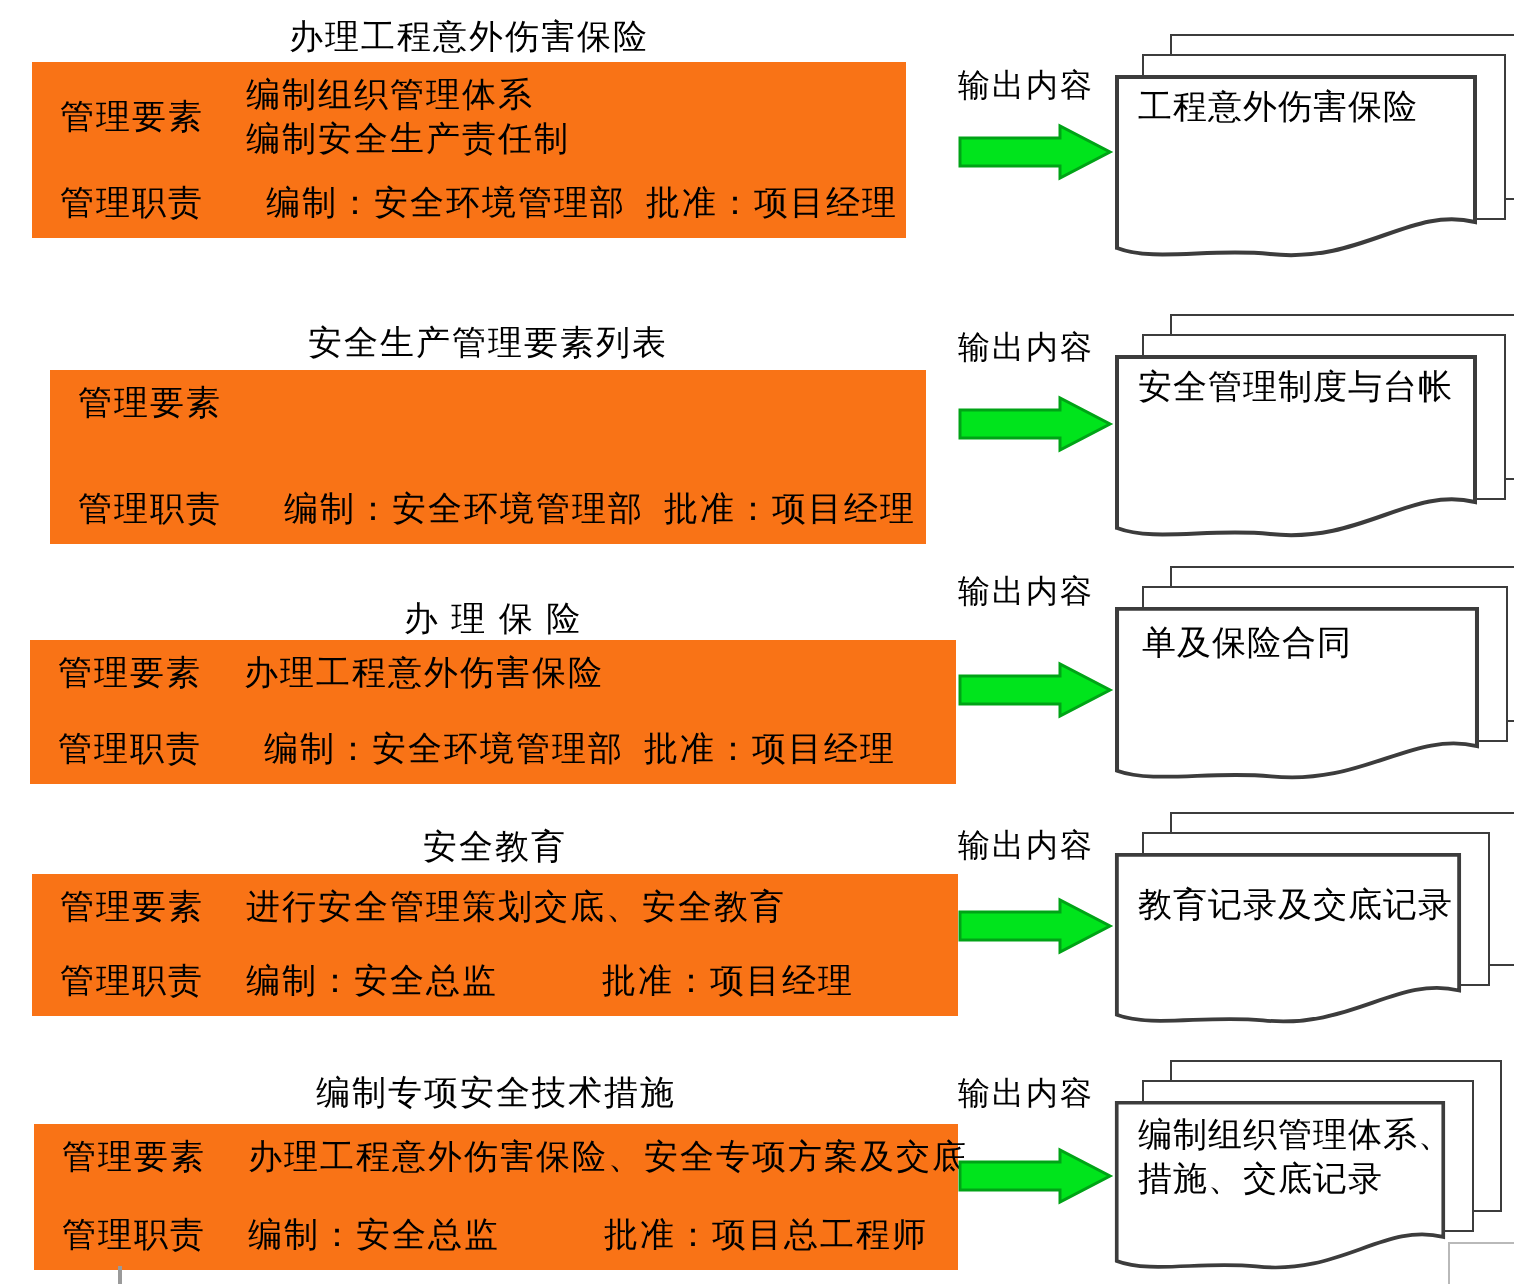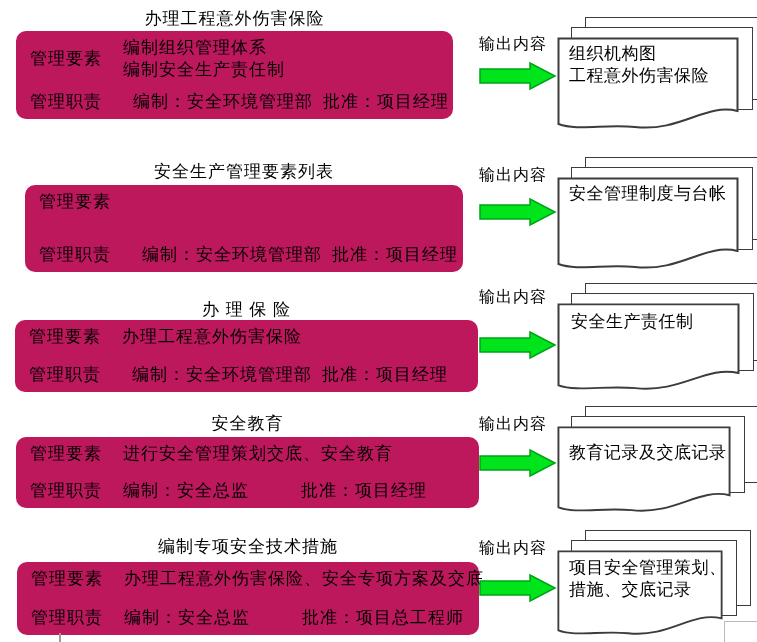--- a/index.html
+++ b/index.html
@@ -1,20 +1,20 @@
 <!DOCTYPE html>
 <html><head>
 <meta charset="utf-8">
 <style>
   html,body{margin:0;padding:0;background:#fff;}
   #canvas{position:relative;width:757px;height:642px;overflow:hidden;background:#fff;
           font-family:"Liberation Sans","DejaVu Sans",sans-serif;color:#000;}
   .sec-title{position:absolute;font-size:17px;line-height:21px;text-align:center;letter-spacing:1px;white-space:nowrap;}
-  .pinkbox{position:absolute;background:#be185d;box-sizing:border-box;
-           padding:6px 0 6px 14px;display:flex;flex-direction:column;justify-content:space-between;border-radius:10px;}
+  .pinkbox{position:absolute;background:#f97316;box-sizing:border-box;
+           padding:6px 0 6px 14px;display:flex;flex-direction:column;justify-content:space-between;}
   .row{display:flex;align-items:center;font-size:17px;line-height:22px;letter-spacing:1px;white-space:nowrap;}
   .rowlabel{width:93px;flex:0 0 93px;}
   .rowcontent .cline{font-size:17px;line-height:22px;letter-spacing:1px;}
   .duty-edit{display:inline-block;}
   .duty-w200{width:200px;flex:0 0 200px;text-align:center;}
   .duty-w178{width:178px;flex:0 0 178px;}
   .outlabel{position:absolute;font-size:16px;line-height:16px;letter-spacing:1px;white-space:nowrap;}
   .arrow{position:absolute;}
   .arrow polygon{fill:#00E41C;stroke:#00A316;stroke-width:1.5;}
   .docstack{position:absolute;}
@@ -50,21 +50,20 @@
     <svg class="arrow" style="left:479px;top:61px" width="78" height="30" viewBox="0 0 78 30">
         <polygon points="1,8 51,8 51,2 76,15 51,28 51,22 1,22"></polygon>
       </svg>
     <div class="docstack" style="left:557px;top:17px">
       <div class="page back" style="left:28px;top:0;width:182px;height:83px"></div>
       <div class="page back" style="left:14px;top:10px;width:182px;height:83px"></div>
       <svg class="frontpage" style="left:0;top:20px" width="182" height="93" viewBox="0 0 182 93" preserveAspectRatio="none">
           <path d="M1.5,1.5 H180.5 V74 C148,66 124,95 78,90 C48,87 20,94 1.5,87 Z"></path>
         </svg>
       <div class="doctext" style="left:12px;top:26px;width:168px">
-        <div>组织机构图</div>
         <div>工程意外伤害保险</div>
       </div>
     </div>
   </div>
 
   <div>
     <div class="sec-title" style="left:25px;top:161px;width:438px">安全生产管理要素列表</div>
     <div class="pinkbox" style="left:25px;top:185px;width:438px;height:87px">
       <div class="row">
         <div class="rowlabel">管理要素</div>
@@ -114,21 +113,21 @@
     <svg class="arrow" style="left:479px;top:330px" width="78" height="30" viewBox="0 0 78 30">
         <polygon points="1,8 51,8 51,2 76,15 51,28 51,22 1,22"></polygon>
       </svg>
     <div class="docstack" style="left:557px;top:283px">
       <div class="page back" style="left:28px;top:0;width:183px;height:78px"></div>
       <div class="page back" style="left:14px;top:10px;width:183px;height:78px"></div>
       <svg class="frontpage" style="left:0;top:20px" width="183" height="88" viewBox="0 0 182 93" preserveAspectRatio="none">
           <path d="M1.5,1.5 H180.5 V74 C148,66 124,95 78,90 C48,87 20,94 1.5,87 Z"></path>
         </svg>
       <div class="doctext" style="left:14px;top:28px;width:168px">
-        <div>安全生产责任制</div>
+        <div>单及保险合同</div>
         <div></div>
       </div>
     </div>
   </div>
 
   <div>
     <div class="sec-title" style="left:16px;top:413px;width:463px">安全教育</div>
     <div class="pinkbox" style="left:16px;top:437px;width:463px;height:71px">
       <div class="row">
         <div class="rowlabel">管理要素</div>
@@ -181,21 +180,21 @@
     <svg class="arrow" style="left:479px;top:573px" width="78" height="30" viewBox="0 0 78 30">
         <polygon points="1,8 51,8 51,2 76,15 51,28 51,22 1,22"></polygon>
       </svg>
     <div class="docstack" style="left:557px;top:530px">
       <div class="page back" style="left:28px;top:0;width:166px;height:76px"></div>
       <div class="page back" style="left:14px;top:10px;width:166px;height:76px"></div>
       <svg class="frontpage" style="left:0;top:20px" width="166" height="86" viewBox="0 0 182 93" preserveAspectRatio="none">
           <path d="M1.5,1.5 H180.5 V74 C148,66 124,95 78,90 C48,87 20,94 1.5,87 Z"></path>
         </svg>
       <div class="doctext" style="left:12px;top:27px;width:154px">
-        <div>项目安全管理策划、</div>
+        <div>编制组织管理体系、</div>
         <div>措施、交底记录</div>
         <div></div>
       </div>
     </div>
   </div>
 
   <div class="fragment-line" style="left:59px;top:633px;width:2px;height:9px"></div>
   <div class="fragment-page" style="left:724px;top:621px;width:60px;height:40px"></div>
 
 </div>

